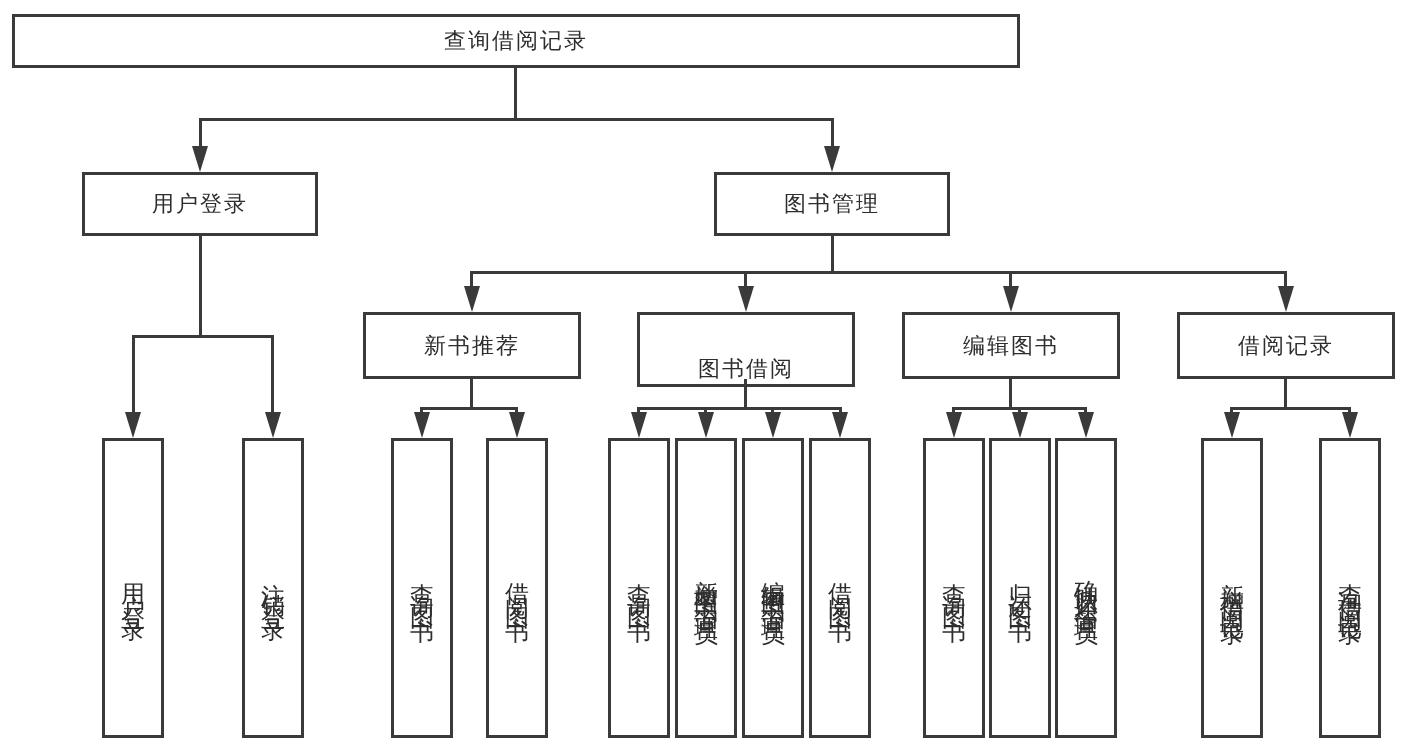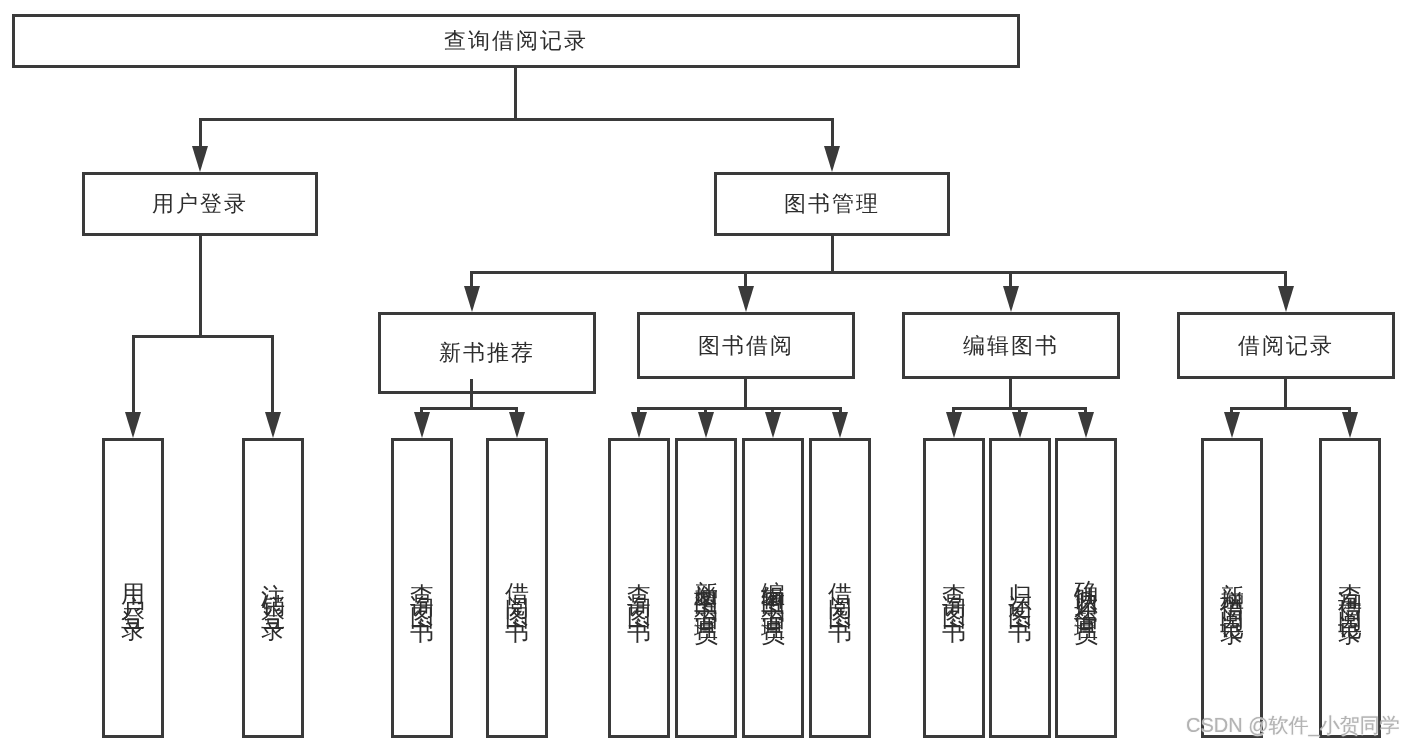--- a/index.html
+++ b/index.html
@@ -95,24 +95,24 @@
   <div class="hline" style="left:470px; top:271px; width:817px;"></div>
   <div class="vline" style="left:470px; top:271px; height:18px;"></div>
   <div class="arrow" style="left:464px; top:286px;"></div>
   <div class="vline" style="left:744px; top:271px; height:18px;"></div>
   <div class="arrow" style="left:738px; top:286px;"></div>
   <div class="vline" style="left:1009px; top:271px; height:18px;"></div>
   <div class="arrow" style="left:1003px; top:286px;"></div>
   <div class="vline" style="left:1284px; top:271px; height:18px;"></div>
   <div class="arrow" style="left:1278px; top:286px;"></div>
 
-  <div class="node" style="left:378px; top:312px; width:218px; height:82px;">
+  <div class="node" style="left:363px; top:312px; width:218px; height:67px;">
     <span>新书推荐</span>
   </div>
-  <div class="node" style="left:637px; top:312px; width:218px; height:67px;">
+  <div class="node" style="left:637px; top:312px; width:218px; height:75px;align-items:flex-end;">
     <span>图书借阅</span>
   </div>
   <div class="node" style="left:902px; top:312px; width:218px; height:67px;">
     <span>编辑图书</span>
   </div>
   <div class="node" style="left:1177px; top:312px; width:218px; height:67px;">
     <span>借阅记录</span>
   </div>
 
   <div class="vline" style="left:470px; top:379px; height:31px;"></div>
@@ -186,15 +186,14 @@
     <span>确认归还（管理员）</span>
   </div>
 
   <div class="node vnode ls-6" style="left:1201px; top:438px; width:62px; height:300px;">
     <span>新增借阅记录</span>
   </div>
   <div class="node vnode ls-6" style="left:1319px; top:438px; width:62px; height:300px;">
     <span>查询借阅记录</span>
   </div>
 
-  <div class="watermark">CSDN @软件_小贺同学</div>
 
 </div>
 
 </body></html>

